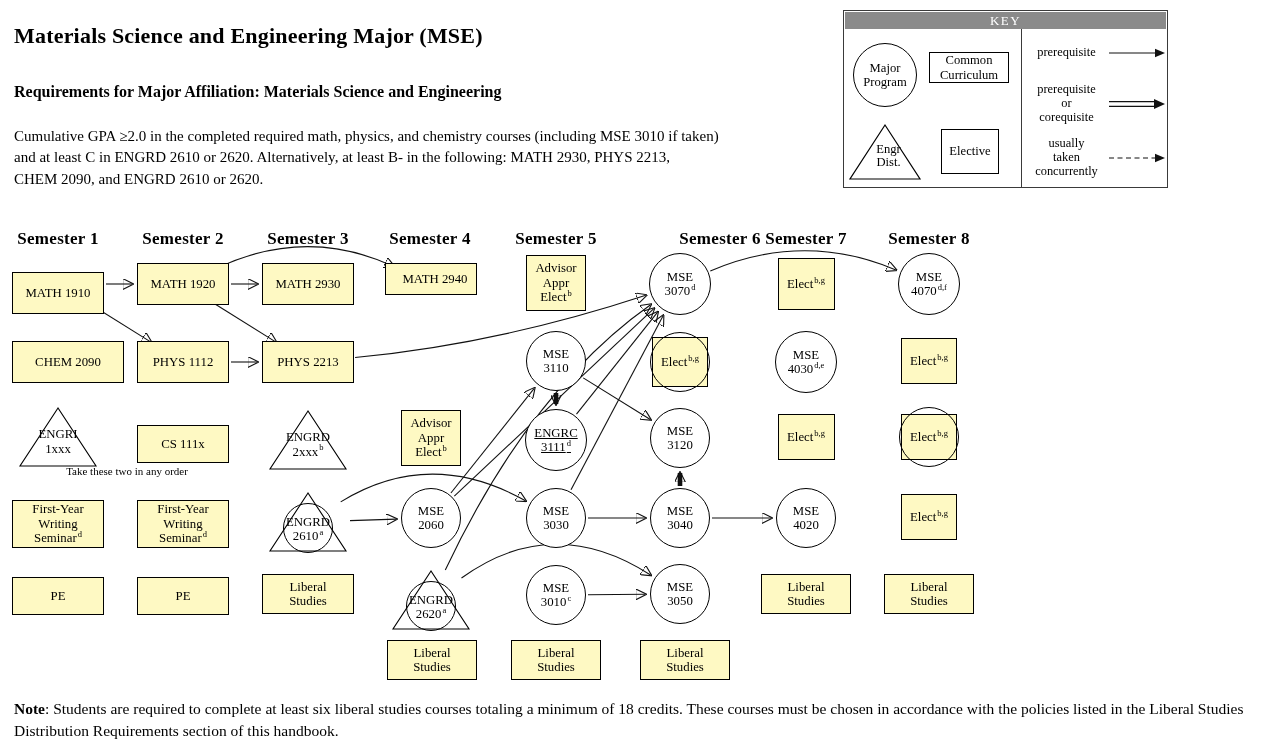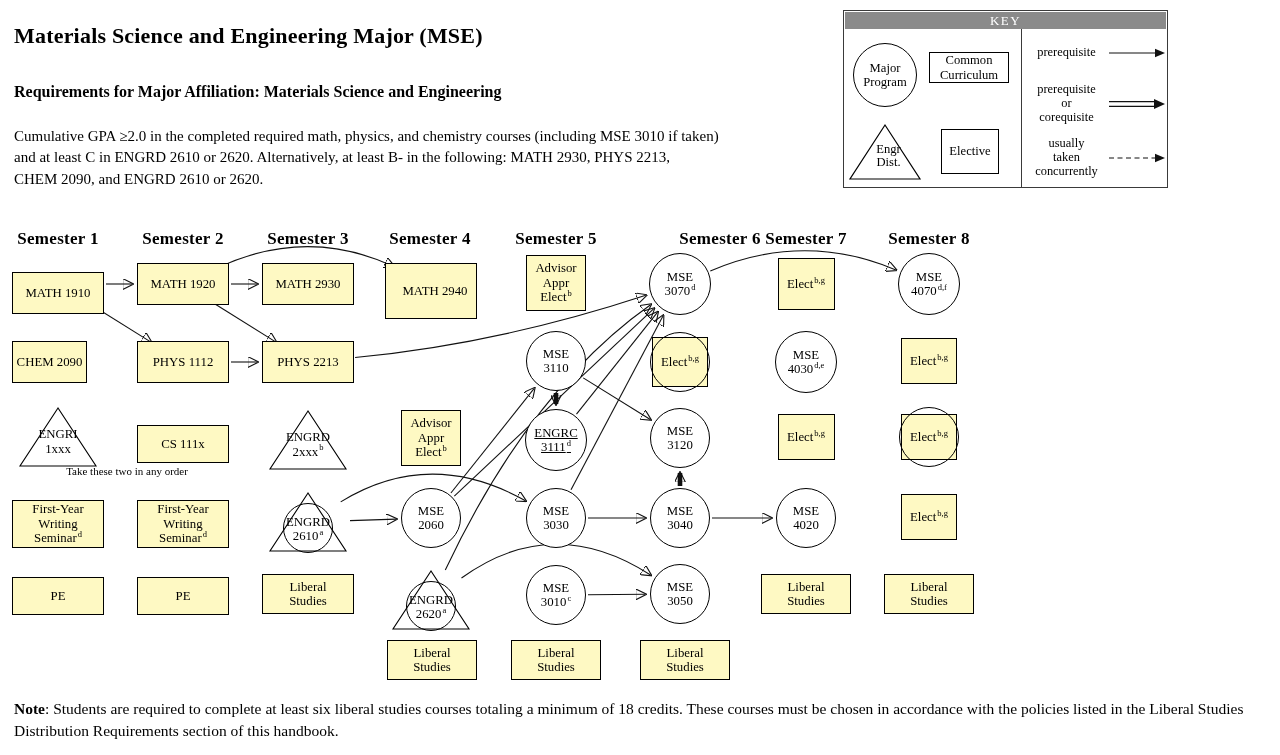--- a/index.html
+++ b/index.html
@@ -165,21 +165,21 @@
       <div class="sem-header" style="left: 430px;">Semester 4</div>
       <div class="sem-header" style="left: 556px;">Semester 5</div>
       <div class="sem-header" style="left: 680px; margin-left: 40px;">Semester 6</div>
       <div class="sem-header" style="left: 806px;">Semester 7</div>
       <div class="sem-header" style="left: 929px;">Semester 8</div>
       <div class="node shape-rect" style="left: 12px; top: 263px; width: 92px; height: 42px; margin-top: 9px;">
         <div class="node-text">
           <div>MATH 1910</div>
         </div>
       </div>
-      <div class="node shape-rect" style="left: 12px; top: 341px; width: 75px; height: 42px; justify-content: center;">
+      <div class="node shape-rect" style="left: 12px; top: 341px; width: 112px; height: 42px; justify-content: center;">
         <div class="node-text">
           <div>CHEM 2090</div>
         </div>
       </div>
       <div class="node shape-triangle" style="left: 18px; top: 407px; width: 80px; height: 60px;">
         <svg class="tri-svg" viewBox="0 0 80 60" preserveAspectRatio="none">
           <polygon points="40,1 2,59 78,59" fill="#fff" stroke="#000" stroke-width="1.1"></polygon>
         </svg>
         <div class="node-text">
           <div>ENGRI</div>
@@ -253,21 +253,21 @@
           <div>ENGRD</div>
           <div>2610<sup>a</sup></div>
         </div>
       </div>
       <div class="node shape-rect" style="left: 262px; top: 574px; width: 92px; height: 40px;">
         <div class="node-text">
           <div>Liberal</div>
           <div>Studies</div>
         </div>
       </div>
-      <div class="node shape-rect" style="left: 385px; top: 263px; width: 92px; height: 56px; padding-left: 8px;">
+      <div class="node shape-rect" style="left: 385px; top: 263px; width: 92px; height: 32px; padding-left: 8px;">
         <div class="node-text">
           <div>MATH 2940</div>
         </div>
       </div>
       <div class="node shape-rect" style="left: 401px; top: 410px; width: 60px; height: 56px;">
         <div class="node-text">
           <div>Advisor</div>
           <div>Appr</div>
           <div>Elect<sup>b</sup></div>
         </div>

